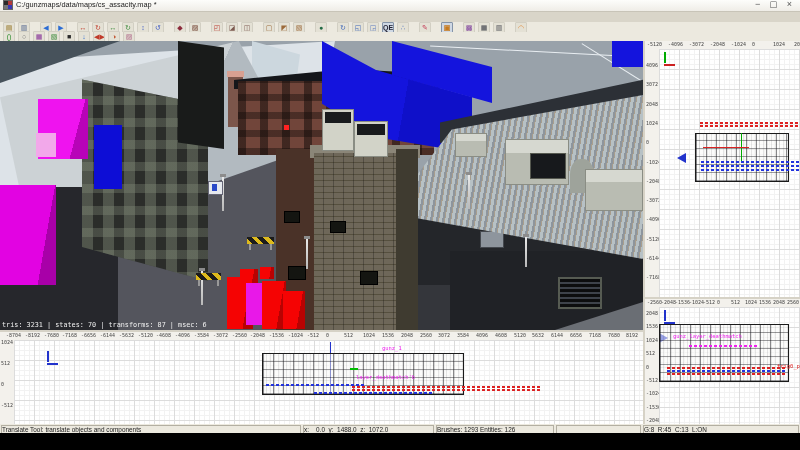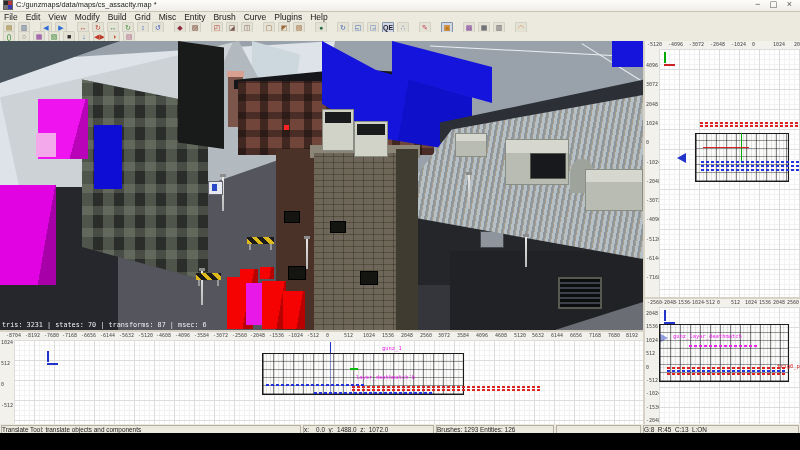--- a/index.html
+++ b/index.html
@@ -156,34 +156,20 @@
 <div id="win" class="abs">
   <div id="titlebar" class="abs">
     <span id="appicon"></span>
     <span id="wintitle">C:/gunzmaps/data/maps/cs_assacity.map *</span>
     <span id="winctl">
         <span>−</span>
         <span>▢</span>
         <span>×</span>
       </span>
   </div>
-  <div id="menubar" class="abs">
-      <span class="menu-item">File</span>
-      <span class="menu-item">Edit</span>
-      <span class="menu-item">View</span>
-      <span class="menu-item">Modify</span>
-      <span class="menu-item">Build</span>
-      <span class="menu-item">Grid</span>
-      <span class="menu-item">Misc</span>
-      <span class="menu-item">Entity</span>
-      <span class="menu-item">Brush</span>
-      <span class="menu-item">Curve</span>
-      <span class="menu-item">Plugins</span>
-      <span class="menu-item">Help</span>
-    </div>
   <div id="toolbar1" class="toolbar abs">
       <span class="tbtn" style="color: rgb(154, 123, 47);">▤</span>
       <span class="tbtn" style="color: rgb(68, 90, 136);">▥</span>
       <span class="tbtn gap" style="color: rgb(43, 108, 212);">◀</span>
       <span class="tbtn" style="color: rgb(43, 108, 212);">▶</span>
       <span class="tbtn gap" style="color: rgb(192, 58, 42);">↔</span>
       <span class="tbtn" style="color: rgb(192, 58, 42);">↻</span>
       <span class="tbtn" style="color: rgb(59, 138, 59);">↔</span>
       <span class="tbtn" style="color: rgb(59, 138, 59);">↻</span>
       <span class="tbtn" style="color: rgb(58, 87, 196);">↕</span>

